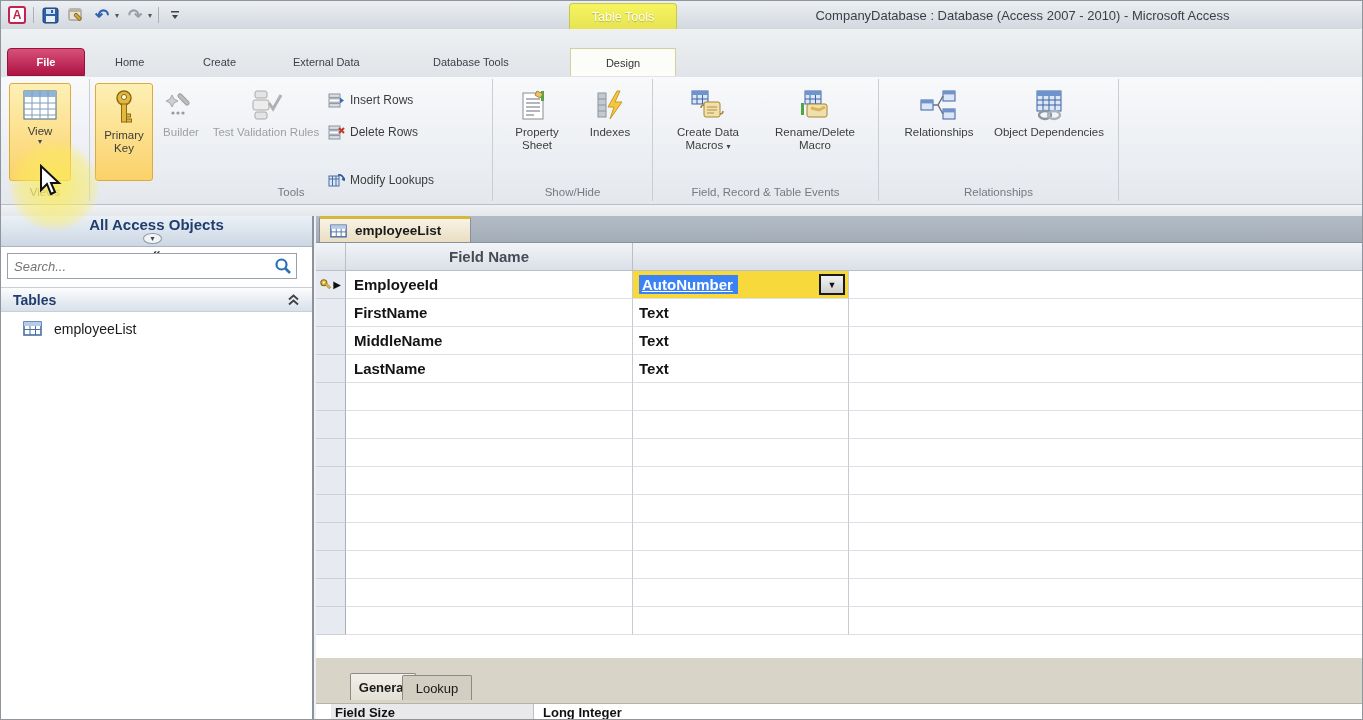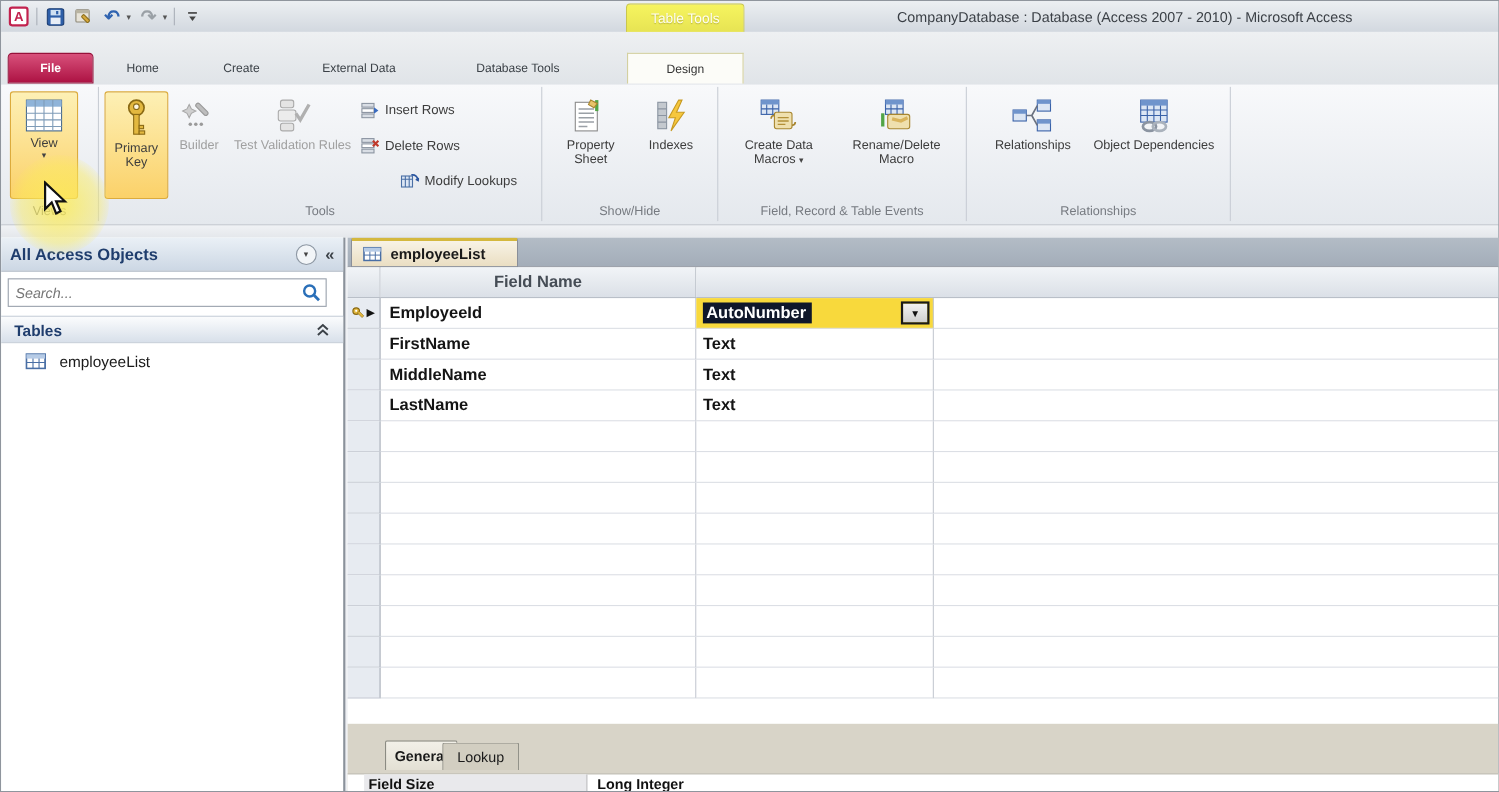--- a/index.html
+++ b/index.html
@@ -49,21 +49,21 @@
   .bigbtn.hl { background:linear-gradient(#fdf0b5,#fbd169); border:1px solid #dcab3c; }
   .bigbtn.disabled .blabel { color:#a0a0a0; }
   .smallbtn { position:absolute; left:0; height:26px; display:flex; align-items:center; gap:5px;
     font-size:12px; color:#3c3c3c; white-space:nowrap; }
   .caret-dn { font-size:8px; color:#444; line-height:1; }
   
   .navpane { position:absolute; left:0; top:215px; width:313px; height:505px; background:#fff;
     border-right:2px solid #8b929b; }
   .nav-header { position:absolute; left:0; top:0; width:100%; height:31px;
     background:linear-gradient(#eaf0f6,#ccd7e4); border-bottom:1px solid #aab4c1;
-    display:flex; align-items:center; padding:0 8px; }
+    display:flex; align-items:center; padding:0 8px;flex-direction:column; }
   .nav-title { font-size:15px; font-weight:bold; color:#1f3d6d; flex:1; }
   .nav-drop { width:19px; height:19px; border:1px solid #8d97a3; border-radius:50%; background:#f2f5f8;
     display:flex; align-items:center; justify-content:center; font-size:8px; color:#444; margin-right:8px; }
   .nav-collapse { font-size:15px; color:#3c4248; font-weight:bold; }
   .nav-search { position:absolute; left:6px; top:37px; width:290px; height:26px; background:#fff;
     border:1px solid #99a1ac; display:flex; align-items:center; }
   .nav-search input { flex:1; border:none; outline:none; font-family:inherit;
     font-style:italic; font-size:13px; color:#555; padding:0 6px; background:transparent; }
   .nav-groupbar { position:absolute; left:0; top:71px; width:100%; height:25px;
     background:linear-gradient(#fbfcfd,#d8e0ea); border-top:1px solid #c7cfd9; border-bottom:1px solid #c7cfd9;
@@ -91,21 +91,21 @@
   .grow { display:flex; height:28px; }
   .sel-cell { width:30px; background:#e7ebf1; border-right:1px solid #a9afb9; border-bottom:1px solid #ccd0d8;
     display:flex; align-items:center; justify-content:center; gap:1px; }
   .name-cell { width:287px; border-right:1px solid #c6cad2; border-bottom:1px solid #dcdfe5;
     display:flex; align-items:center; padding-left:8px; font-size:15px; font-weight:600; color:#141414; }
   .type-cell { width:216px; border-right:1px solid #c6cad2; border-bottom:1px solid #dcdfe5;
     display:flex; align-items:center; padding-left:6px; font-size:15px; font-weight:600; color:#141414;
     position:relative; }
   .desc-cell { flex:1; border-bottom:1px solid #dcdfe5; }
   .type-cell.selected { background:#f8d93c; }
-  .type-sel-box { background:#0f172a; color:#fff; padding:1px 5px 1px 3px; }
+  .type-sel-box { background:#3b82f6; color:#fff; padding:1px 5px 1px 3px;text-decoration:underline; }
   .type-dd-btn { position:absolute; right:3px; top:3px; width:26px; height:21px;
     background:linear-gradient(#f2f2f2,#cfcfcf); border:2px solid #1a1a1a;
     display:flex; align-items:center; justify-content:center; font-size:9px; color:#111; }
   .row-ind { font-size:10px; color:#111; line-height:1; }
   .fp-strip { position:absolute; left:0; top:419px; width:100%; height:23px; background:#edeff2;
     border-top:1px solid #c3c7cd; border-bottom:2px solid #82878e;
     display:flex; align-items:center; justify-content:flex-end; padding-right:150px;
     font-size:13px; color:#3a3a3a; }
   .bottom-panel { position:absolute; left:0; top:442px; width:100%; height:63px; background:#d8d4c8; }
   .ptab { position:absolute; top:15px; height:27px; display:flex; align-items:center; justify-content:center;
@@ -239,21 +239,21 @@
       </div>
       <div class="smallbtn" style="left:238px; top:40px;">
         <svg width="17" height="15" viewBox="0 0 17 15">
           <rect x="1" y="1" width="11" height="3.4" fill="#d9dee5" stroke="#8b94a1"></rect>
           <rect x="1" y="5.8" width="11" height="3.4" fill="#fff" stroke="#8b94a1"></rect>
           <rect x="1" y="10.6" width="11" height="3.4" fill="#d9dee5" stroke="#8b94a1"></rect>
           <path d="M11 3 L16 8 M16 3 L11 8" stroke="#c0392b" stroke-width="2"></path>
         </svg>
         <span>Delete Rows</span>
       </div>
-      <div class="smallbtn" style="left:238px; top:72px;margin-left:36px;">
+      <div class="smallbtn" style="left:238px; top:88px;">
         <svg width="17" height="15" viewBox="0 0 17 15">
           <rect x="1" y="3" width="10" height="10" fill="#dce6f4" stroke="#4a6fa5"></rect>
           <path d="M1 6 H11 M4.5 3 V13 M8 3 V13" stroke="#4a6fa5" stroke-width="1"></path>
           <path d="M10 2 a5 5 0 0 1 6 5 l-2 -1 m2 1 l1 -2" fill="none" stroke="#2b56a0" stroke-width="1.6"></path>
         </svg>
         <span>Modify Lookups</span>
       </div>
       <div class="rgroup-label">Tools</div>
     </div>
 

